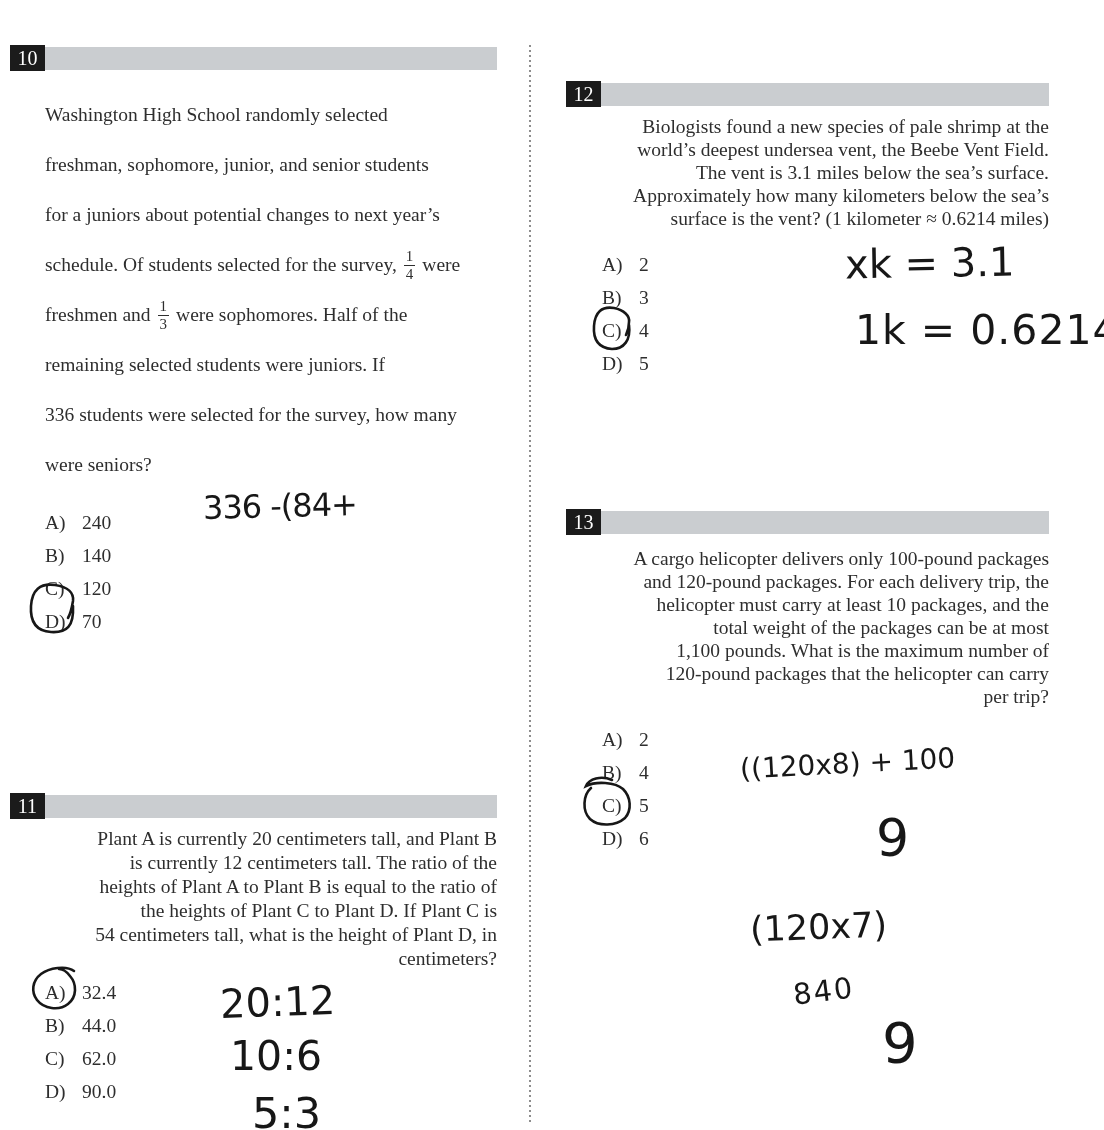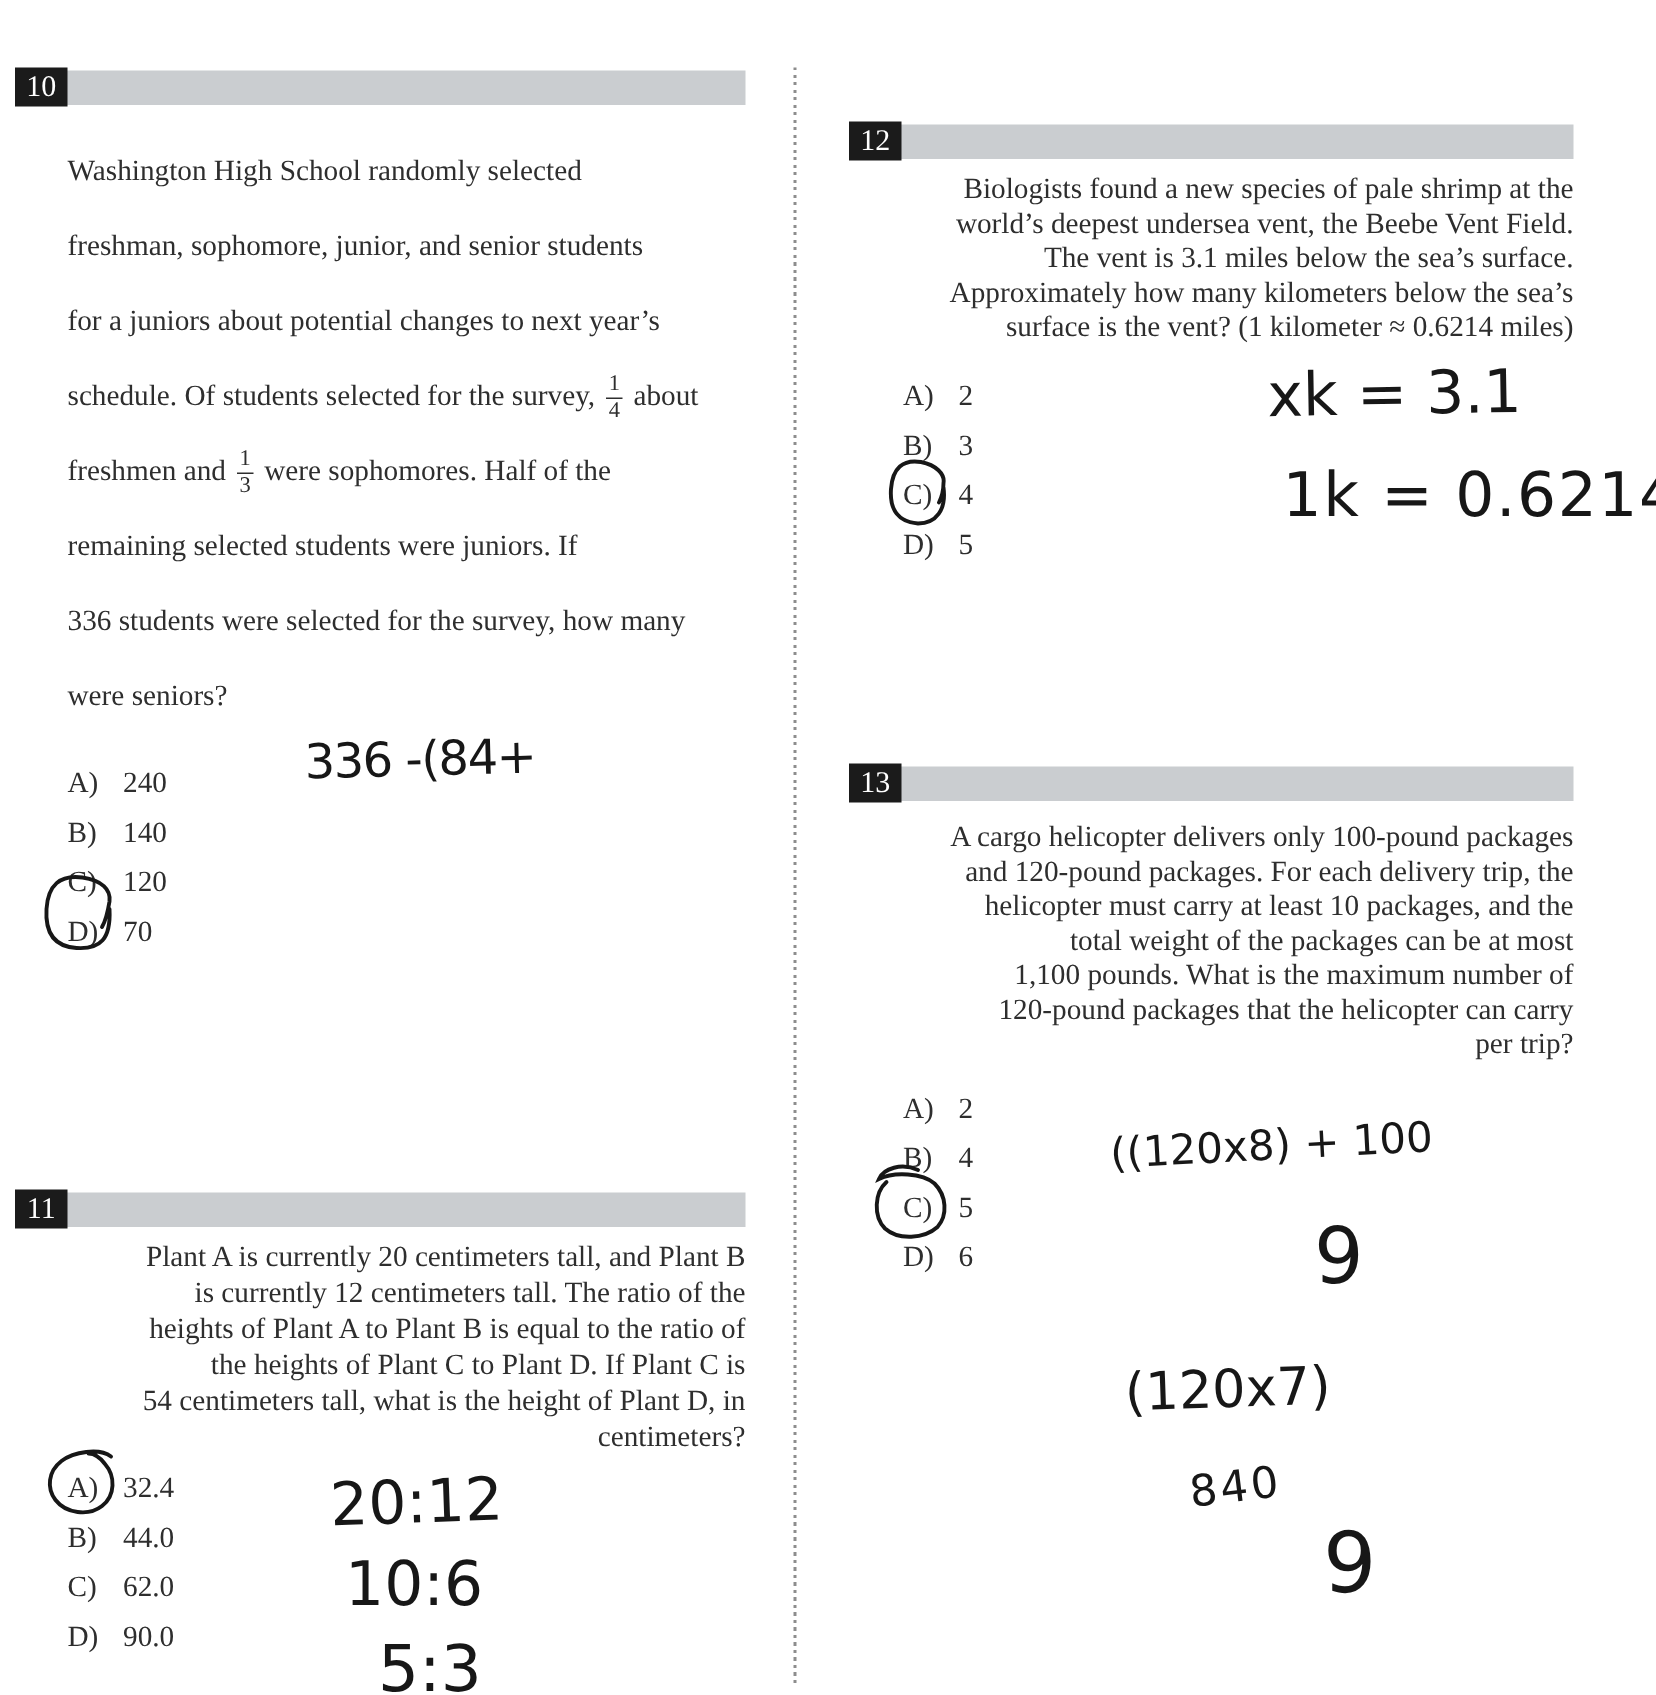--- a/index.html
+++ b/index.html
@@ -95,21 +95,21 @@
 
   <section class="question q10">
     <header class="qheader">
       <span class="qnum">10</span>
     </header>
     <div class="qbody">
       <div class="dline"><span>Washington High School randomly selected</span></div>
       <div class="dline"><span>freshman, sophomore, junior, and senior students</span></div>
       <div class="dline"><span>for a juniors about potential changes to next year’s</span></div>
       <div class="dline">
-        <span>schedule. Of students selected for the survey,</span><span class="frac"><span class="num">1</span><span class="den">4</span></span><span>about</span>
+        <span>schedule. Of students selected for the survey,</span><span class="frac"><span class="num">1</span><span class="den">4</span></span><span>were</span>
       </div>
       <div class="dline">
         <span>freshmen and</span><span class="frac"><span class="num">1</span><span class="den">3</span></span><span>were sophomores. Half of the</span>
       </div>
       <div class="dline"><span>remaining selected students were juniors. If</span></div>
       <div class="dline"><span>336 students were selected for the survey, how many</span></div>
       <div class="dline"><span>were seniors?</span></div>
     </div>
     <ul class="choices">
       <li class="choice">

